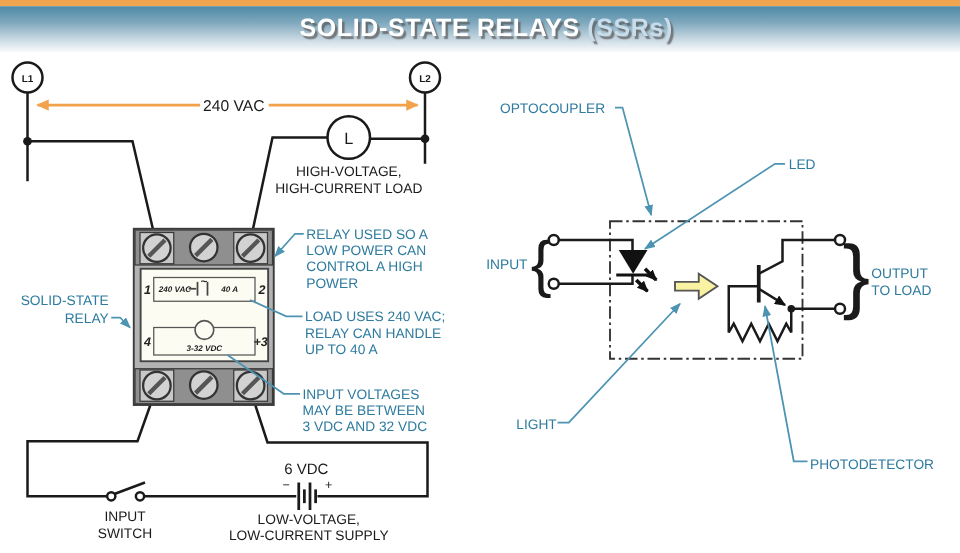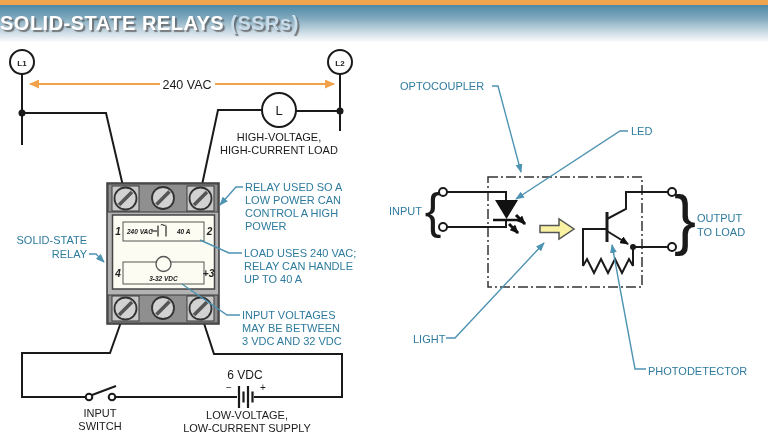--- a/index.html
+++ b/index.html
@@ -1,21 +1,21 @@
 <!DOCTYPE html>
 <html><head>
 <meta charset="utf-8">
 <style>
   html,body{margin:0;padding:0;background:#fff;}
   .stage{position:relative;width:768px;height:442px;background:#ffffff;overflow:hidden;
          font-family:"Liberation Sans",sans-serif;}
   .header{position:absolute;left:0;top:0;width:768px;height:42px;z-index:5;}
   .header .stripe{height:5px;background:#efa44e;}
   .header .bar{height:37px;background:linear-gradient(to bottom,#4d89a6 0%,#7fa8bd 35%,#cfdde6 75%,#fbfcfd 100%);
-               display:flex;align-items:center;padding-left:0;}
+               display:flex;align-items:center;padding-left:10px;justify-content:center;}
   .header .title{font-size:20px;font-weight:bold;color:#ffffff;letter-spacing:.5px;
                  text-shadow:2px 2px 1px rgba(90,90,90,.75);}
   .header .title .paren{color:#c8dcea;margin-left:6px;}
   svg{position:absolute;left:0;top:0;}
   svg text{font-family:"Liberation Sans",sans-serif;}
   .t-black{fill:#1a1a1a;font-size:11px;}
   .t-black-sm{fill:#1a1a1a;font-size:10px;}
   .t-teal{fill:#2e7b9e;font-size:11px;}
   .t-relay{fill:#222;font-style:italic;}
   .wire{stroke:#1a1a1a;stroke-width:2;fill:none;}

